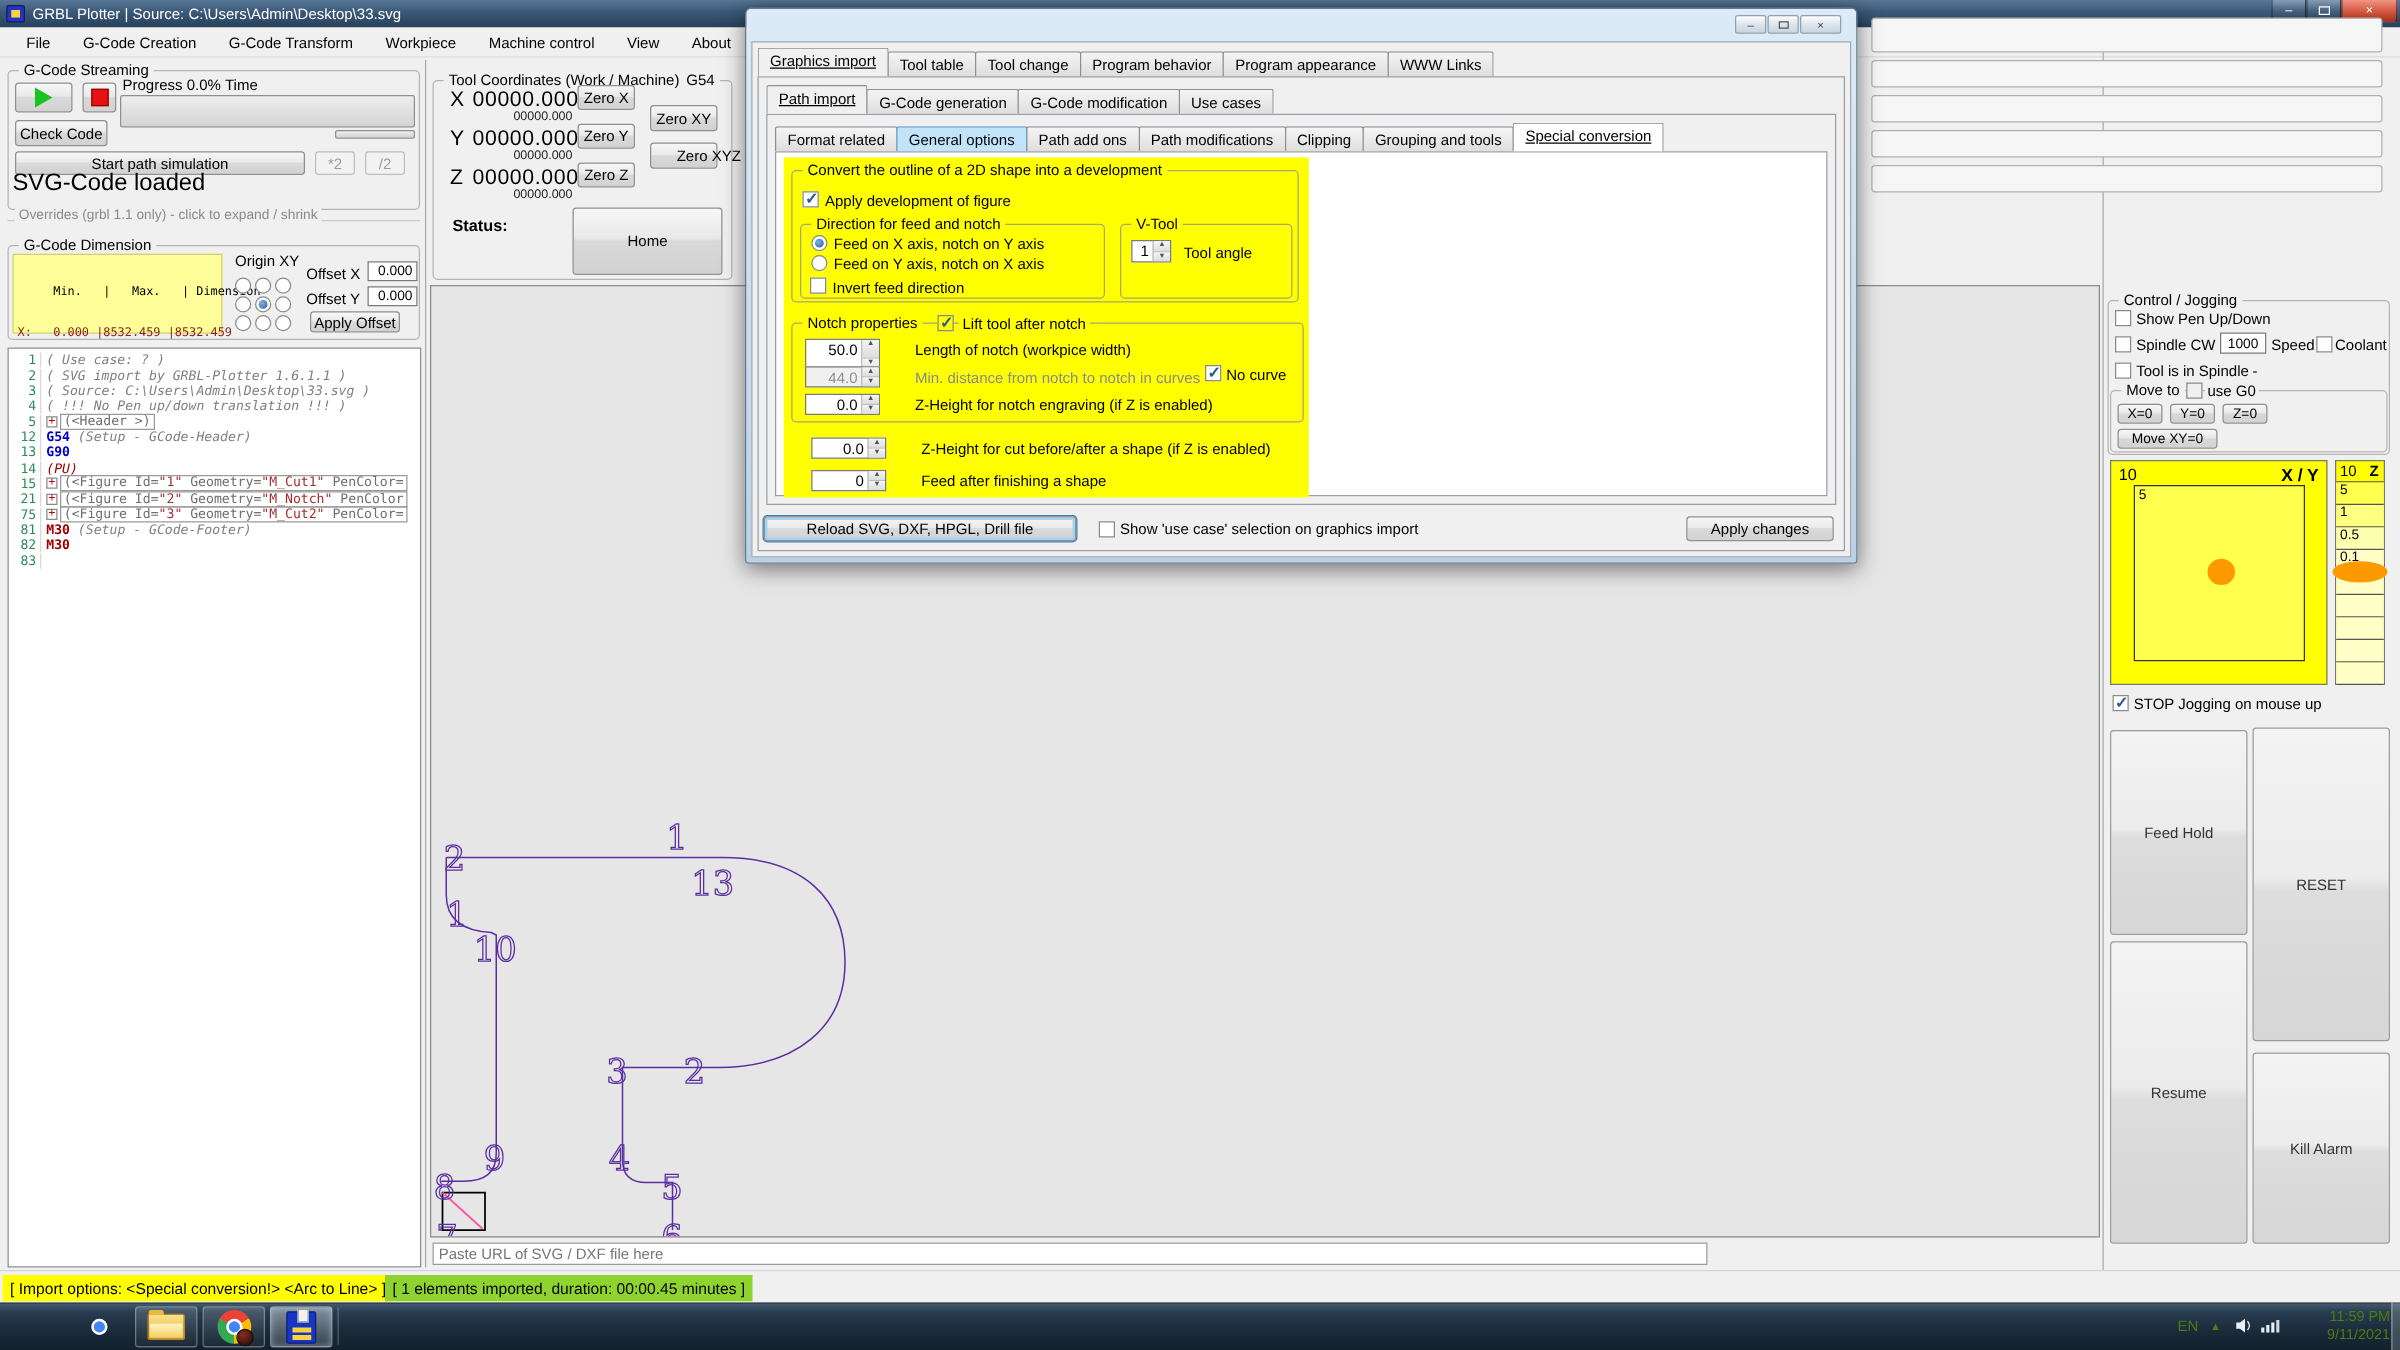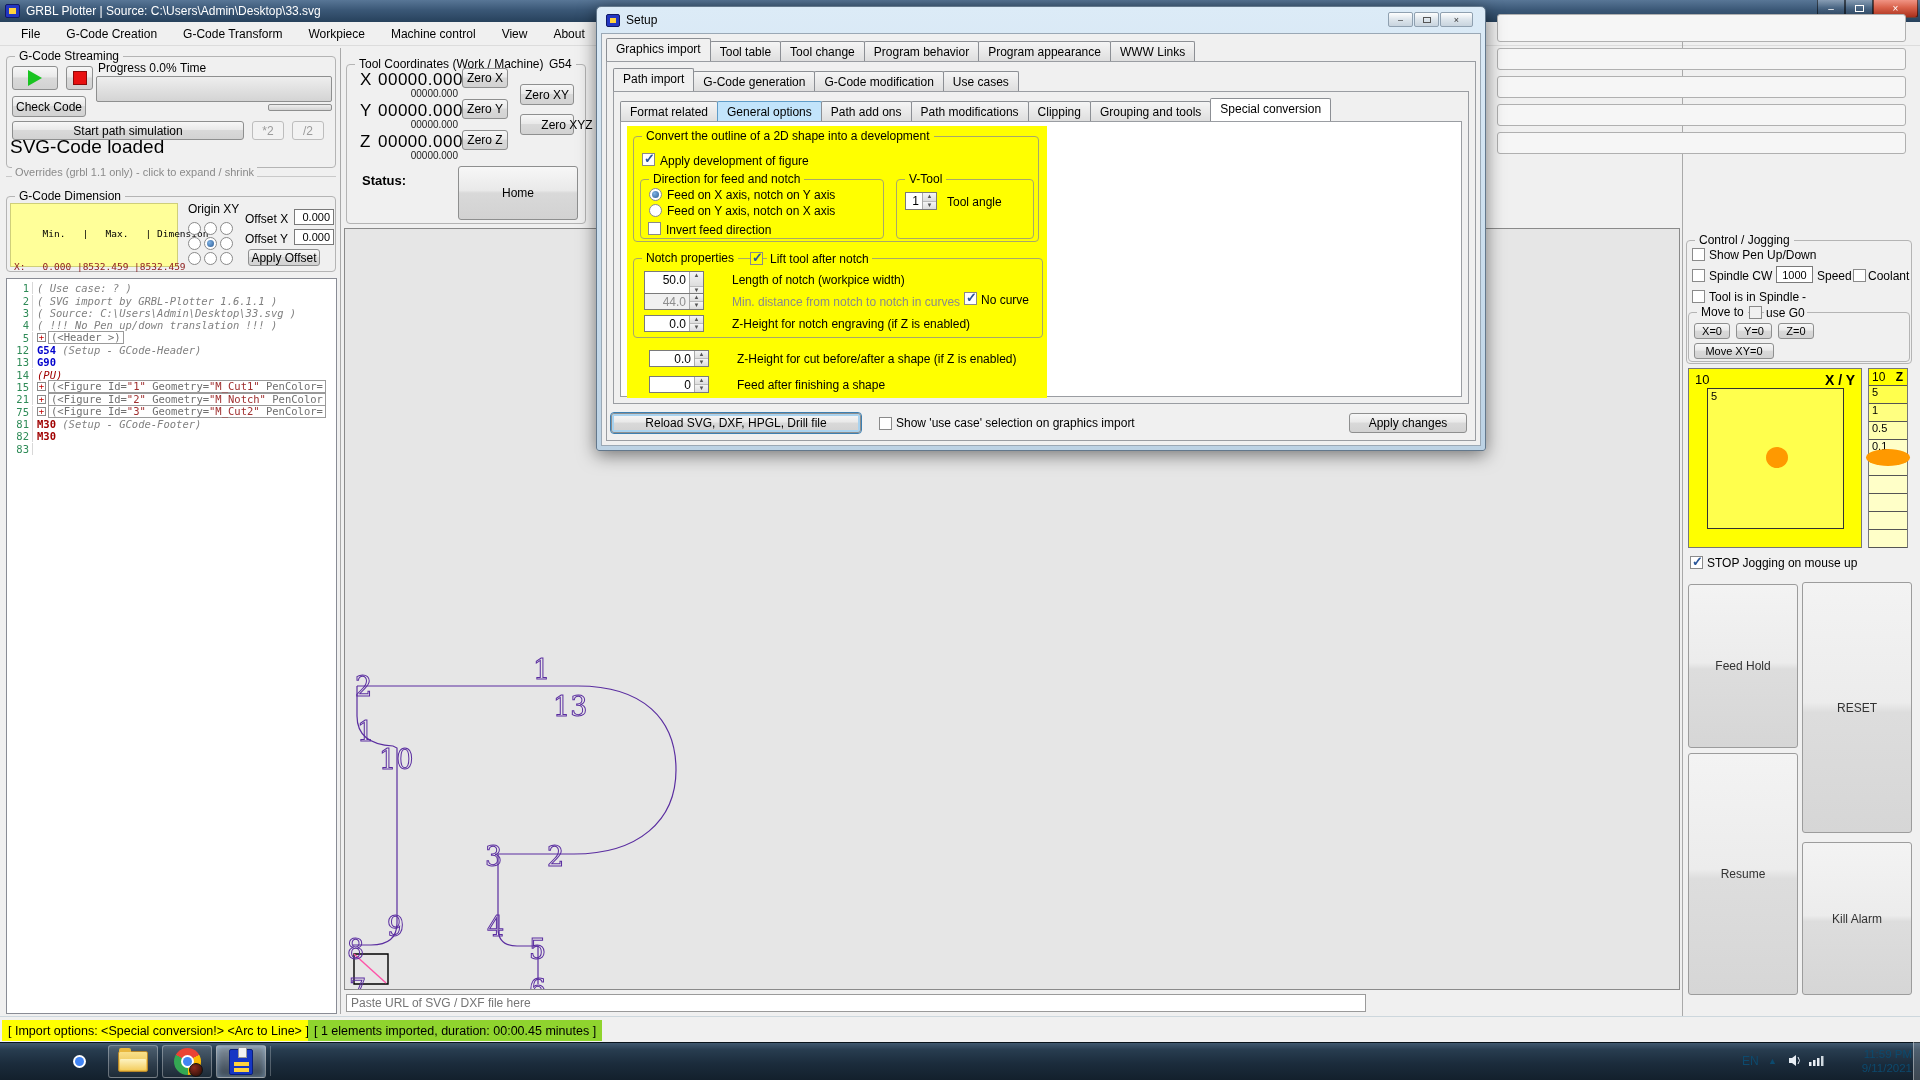--- a/index.html
+++ b/index.html
@@ -48,21 +48,21 @@
   .spin .sv { flex:1; text-align:right; padding:1px 3px 0 0; }
   .spin .ud { width:14px; border-left:1px solid #aaa; display:flex; flex-direction:column; }
   .spin .ud i { flex:1; font-style:normal; font-size:6px; line-height:7px; text-align:center; color:#555;
     background:linear-gradient(#f5f5f5,#ddd); border-bottom:1px solid #bbb; }
   .spin .ud i:last-child { border-bottom:none; }
   .spin.dis { background:#f0f0f0; color:#8d8d8d; }
   .tabs { position:absolute; display:flex; align-items:flex-end; }
   .tab { padding:3px 9px; height:20px; line-height:14px; font-size:12px; white-space:nowrap;
     border:1px solid #8c8f94; border-bottom:none; border-radius:2px 2px 0 0; margin-right:-1px;
     background:linear-gradient(#f5f5f5,#dedede); position:relative; }
-  .tab.sel { height:23px; background:#f0f0f0; z-index:3; }
+  .tab.sel { height:23px; background:#f0f0f0; z-index:3;text-decoration:underline; }
   .t3 .tab.sel { background:#fff; }
   .tab.hl { background:#c2e4fb; border-color:#5f9cc8; }
   .vline { position:absolute; width:1px; background:#a9a9a9; }
 
   
   .playtri { width:0; height:0; border-left:14px solid #19c421; border-top:8px solid transparent; border-bottom:8px solid transparent; }
   .stopsq { width:14px; height:14px; background:#e81010; border:1px solid #8c0808; }
   .pbar { position:absolute; border:1px solid #8e8f8f; background:linear-gradient(#eee,#d4d4d4); border-radius:2px; }
   .bigstatus { position:absolute; font-size:19px; }
   .yellowtbl { position:absolute; background:#ffff99; border:1px solid #cfcf7a;
@@ -144,21 +144,21 @@
   .chromeico::before { content:""; position:absolute; left:7px; top:7px; width:13px; height:13px; border-radius:50%; background:#fff; }
   .chromeico::after { content:""; position:absolute; left:9px; top:9px; width:9px; height:9px; border-radius:50%; background:#4285f4; }
   .folderico { position:relative; width:30px; height:21px; background:linear-gradient(#f9e08a,#e9b83f); border-radius:2px; border:1px solid #b7872a; }
   .folderico::before { content:""; position:absolute; left:0; top:-4px; width:12px; height:4px; background:#e9b83f; border-radius:2px 2px 0 0; }
   .folderico::after { content:""; position:absolute; left:1px; top:7px; right:1px; bottom:1px; background:linear-gradient(#fdf3c2,#f4cf62); border-radius:1px; }
   .grblico { position:relative; width:24px; height:26px; background:#1536c4; border:1px solid #0a1f7a; border-radius:2px; }
   .grblico::before { content:""; position:absolute; left:8px; top:-3px; width:7px; height:9px; background:#f2f2f2; border:1px solid #999; }
   .grblico::after { content:""; position:absolute; left:4px; top:12px; width:15px; height:4px; background:#ffd23d; box-shadow:0 6px 0 #ffd23d; }
   .blob { position:absolute; right:-2px; bottom:-2px; width:14px; height:14px; border-radius:50%;
     background:radial-gradient(circle at 35% 30%,#8d2c1f,#200a05); border:1px solid #111; }
-  .tray { position:absolute; color:#0c4a6e; font-size:12px; white-space:nowrap; }
+  .tray { position:absolute; color:#4d7c0f; font-size:12px; white-space:nowrap; }
 </style>
 </head>
 <body>
 
 <div id="root">
 
   <div class="abs titlebar">
     <span class="appico"></span>
     <span>GRBL Plotter | Source: C:\Users\Admin\Desktop\33.svg</span>
   </div>
@@ -364,24 +364,20 @@
 
   <span class="cb ck" style="left:1690px;top:556px;"></span>
   <span class="lbl" style="left:1707px;top:556px;">STOP Jogging on mouse up</span>
 
   <div class="bigbtn" style="left:1802px;top:582px;width:110px;height:251px;">RESET</div>
   <div class="bigbtn" style="left:1688px;top:584px;width:110px;height:164px;">Feed Hold</div>
   <div class="bigbtn" style="left:1688px;top:753px;width:110px;height:242px;">Resume</div>
   <div class="bigbtn" style="left:1802px;top:842px;width:110px;height:153px;">Kill Alarm</div>
 
   <div class="dialog">
-    <div class="dlg-title">
-      <span class="appico2"></span>
-      <span style="font-size:12px;">Setup</span>
-    </div>
     <div class="dbtn" style="right:72px;width:25px;">–</div>
     <div class="dbtn" style="right:46px;width:25px;">
         <span style="width:8px;height:6px;border:1px solid #555;display:block"></span>
       </div>
     <div class="dbtn" style="right:12px;width:33px;">×</div>
 
     <div class="dlg-client">
       <div class="tabs t1" id="tabs1" style="left:4px;top:4px;">
           <span class="tab sel">Graphics import</span>
           <span class="tab">Tool table</span>

